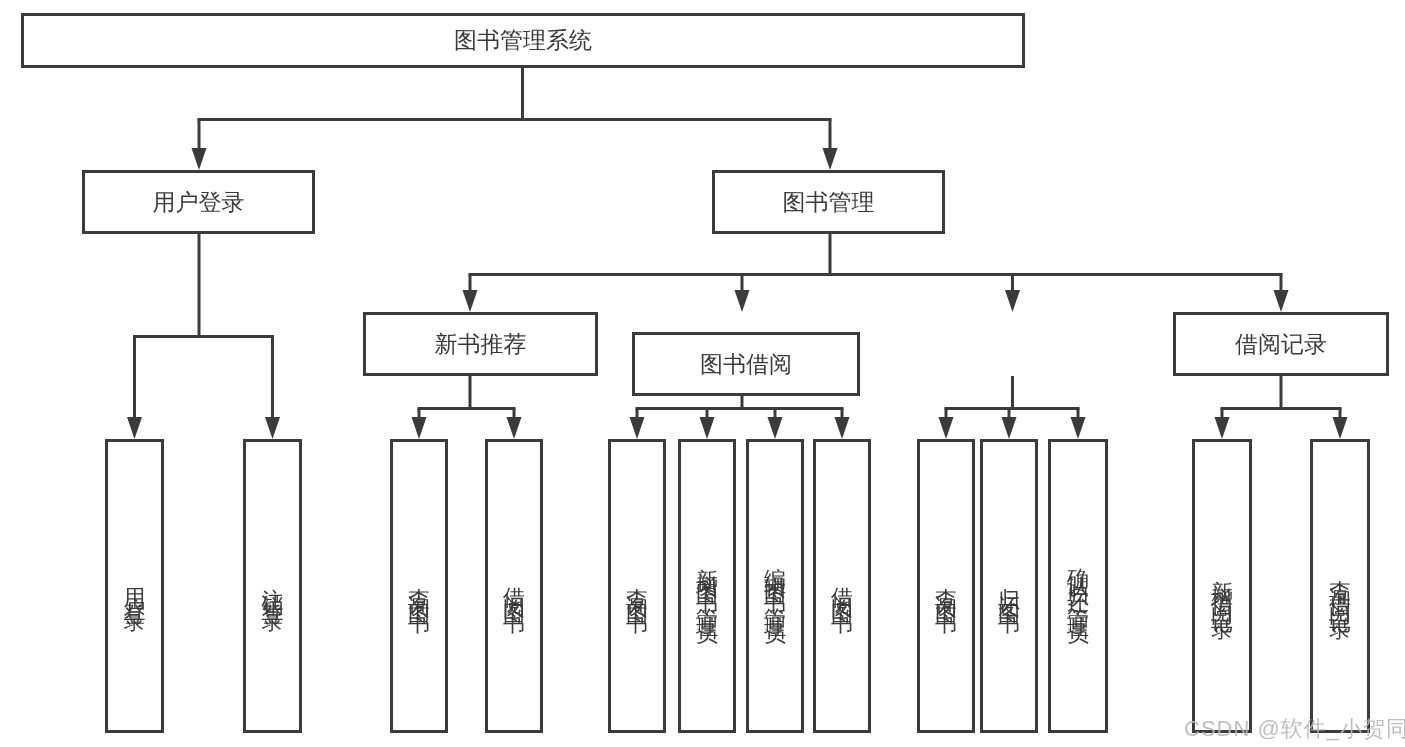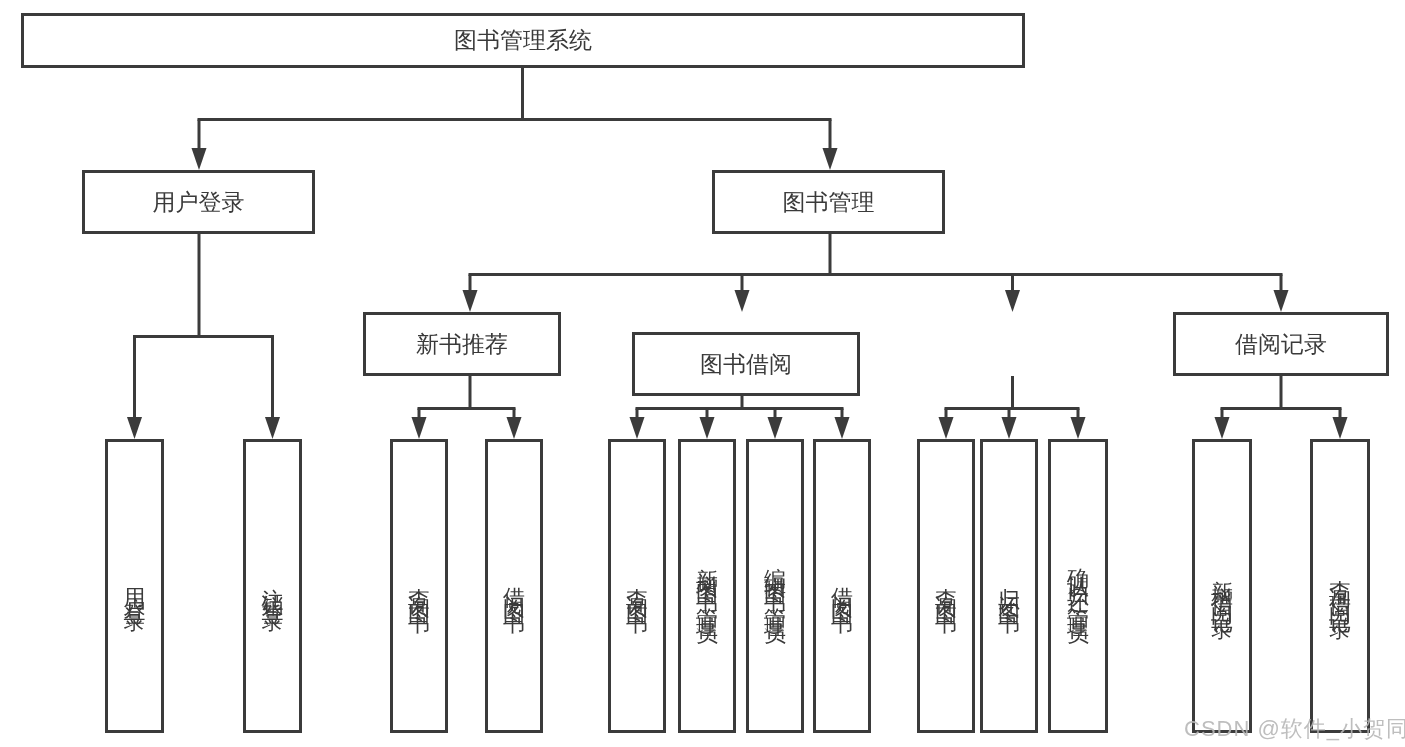--- a/index.html
+++ b/index.html
@@ -136,21 +136,21 @@
     <span class="lbl">图书管理系统</span>
   </div>
 
   <div class="node" style="left:82px; top:170px; width:233px; height:64px;">
     <span class="lbl">用户登录</span>
   </div>
   <div class="node" style="left:712px; top:170px; width:233px; height:64px;">
     <span class="lbl">图书管理</span>
   </div>
 
-  <div class="node" style="left:363px; top:312px; width:198px; height:64px;">
+  <div class="node" style="left:363px; top:312px; width:235px; height:64px;">
     <span class="lbl">新书推荐</span>
   </div>
   <div class="node" style="left:632px; top:332px; width:228px; height:64px;">
     <span class="lbl">图书借阅</span>
   </div>
   <div class="node" style="left:1173px; top:312px; width:216px; height:64px;">
     <span class="lbl">借阅记录</span>
   </div>
 
   <div class="node leaf" style="left:105px; top:439px; width:59px; height:294px;">

